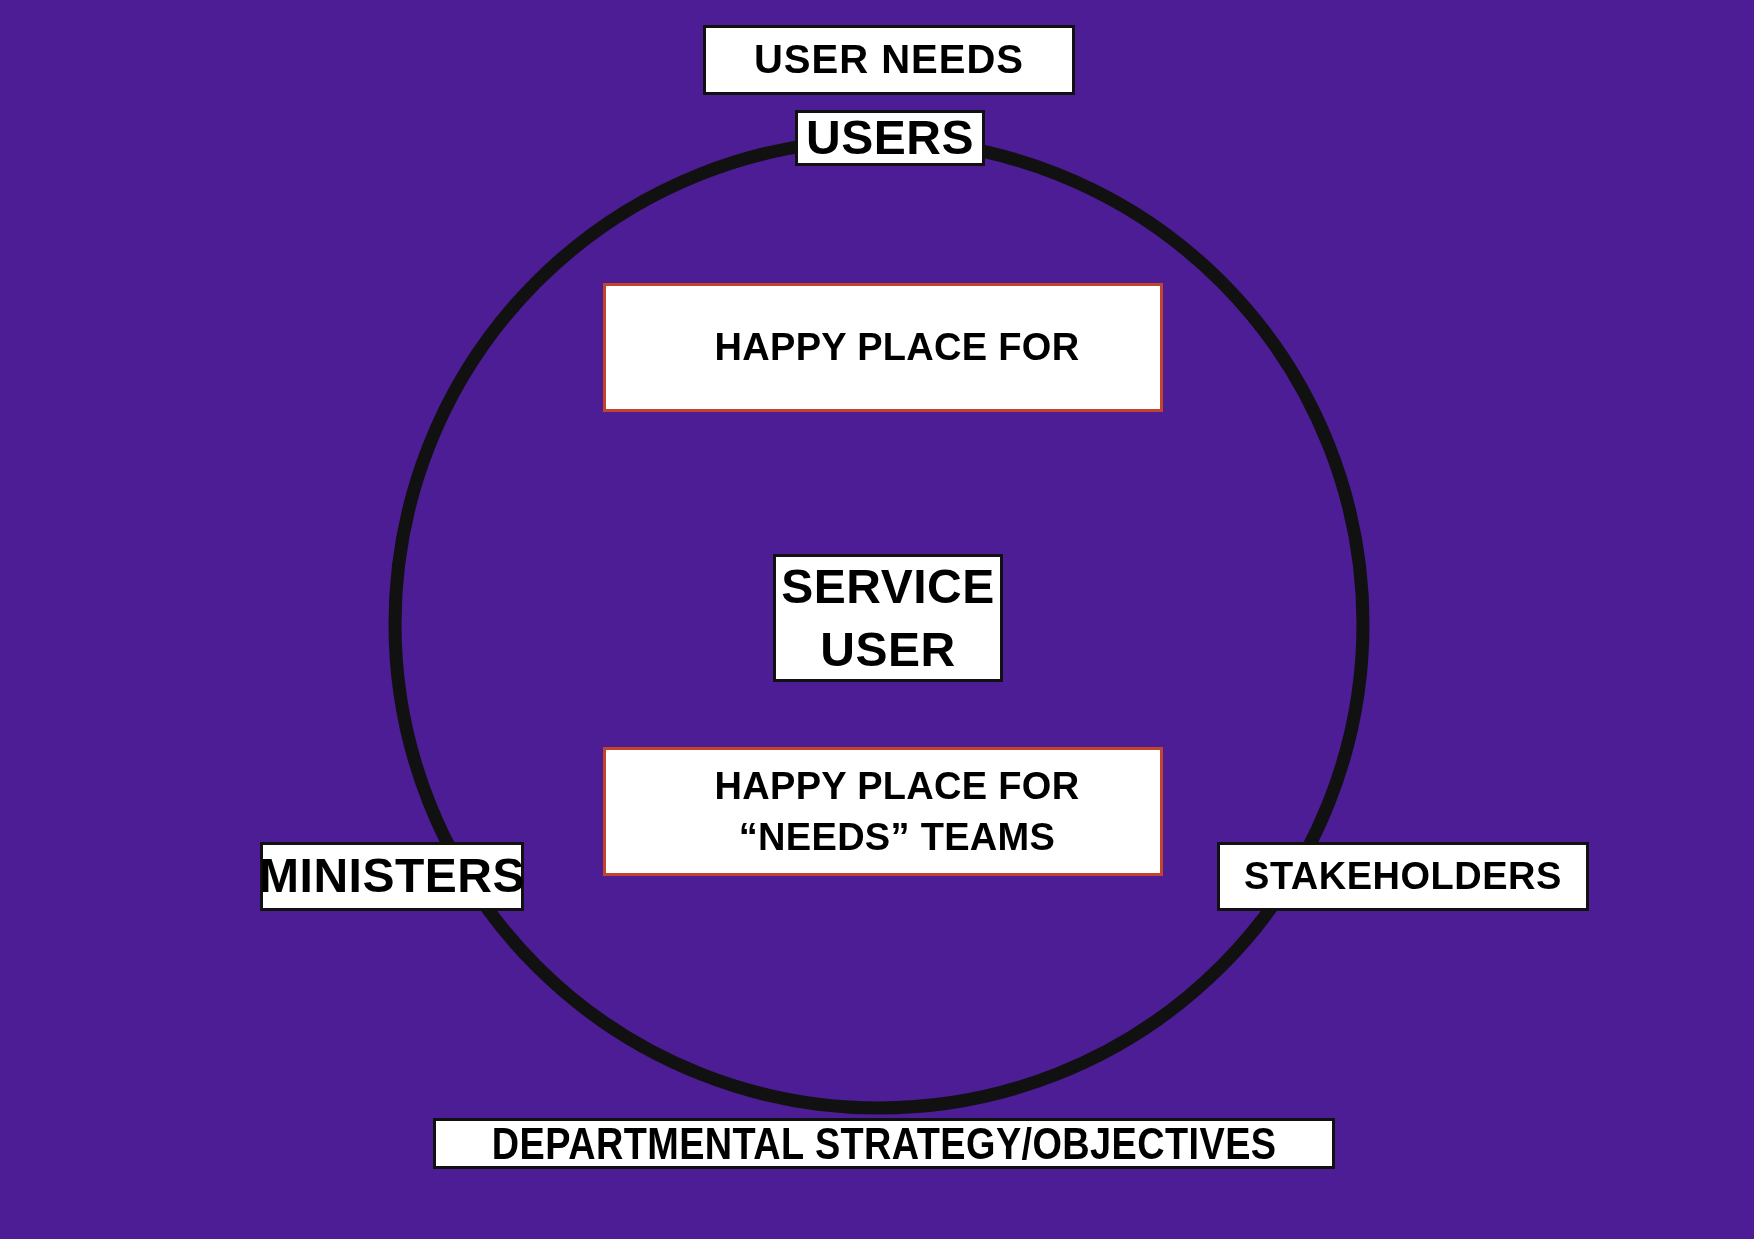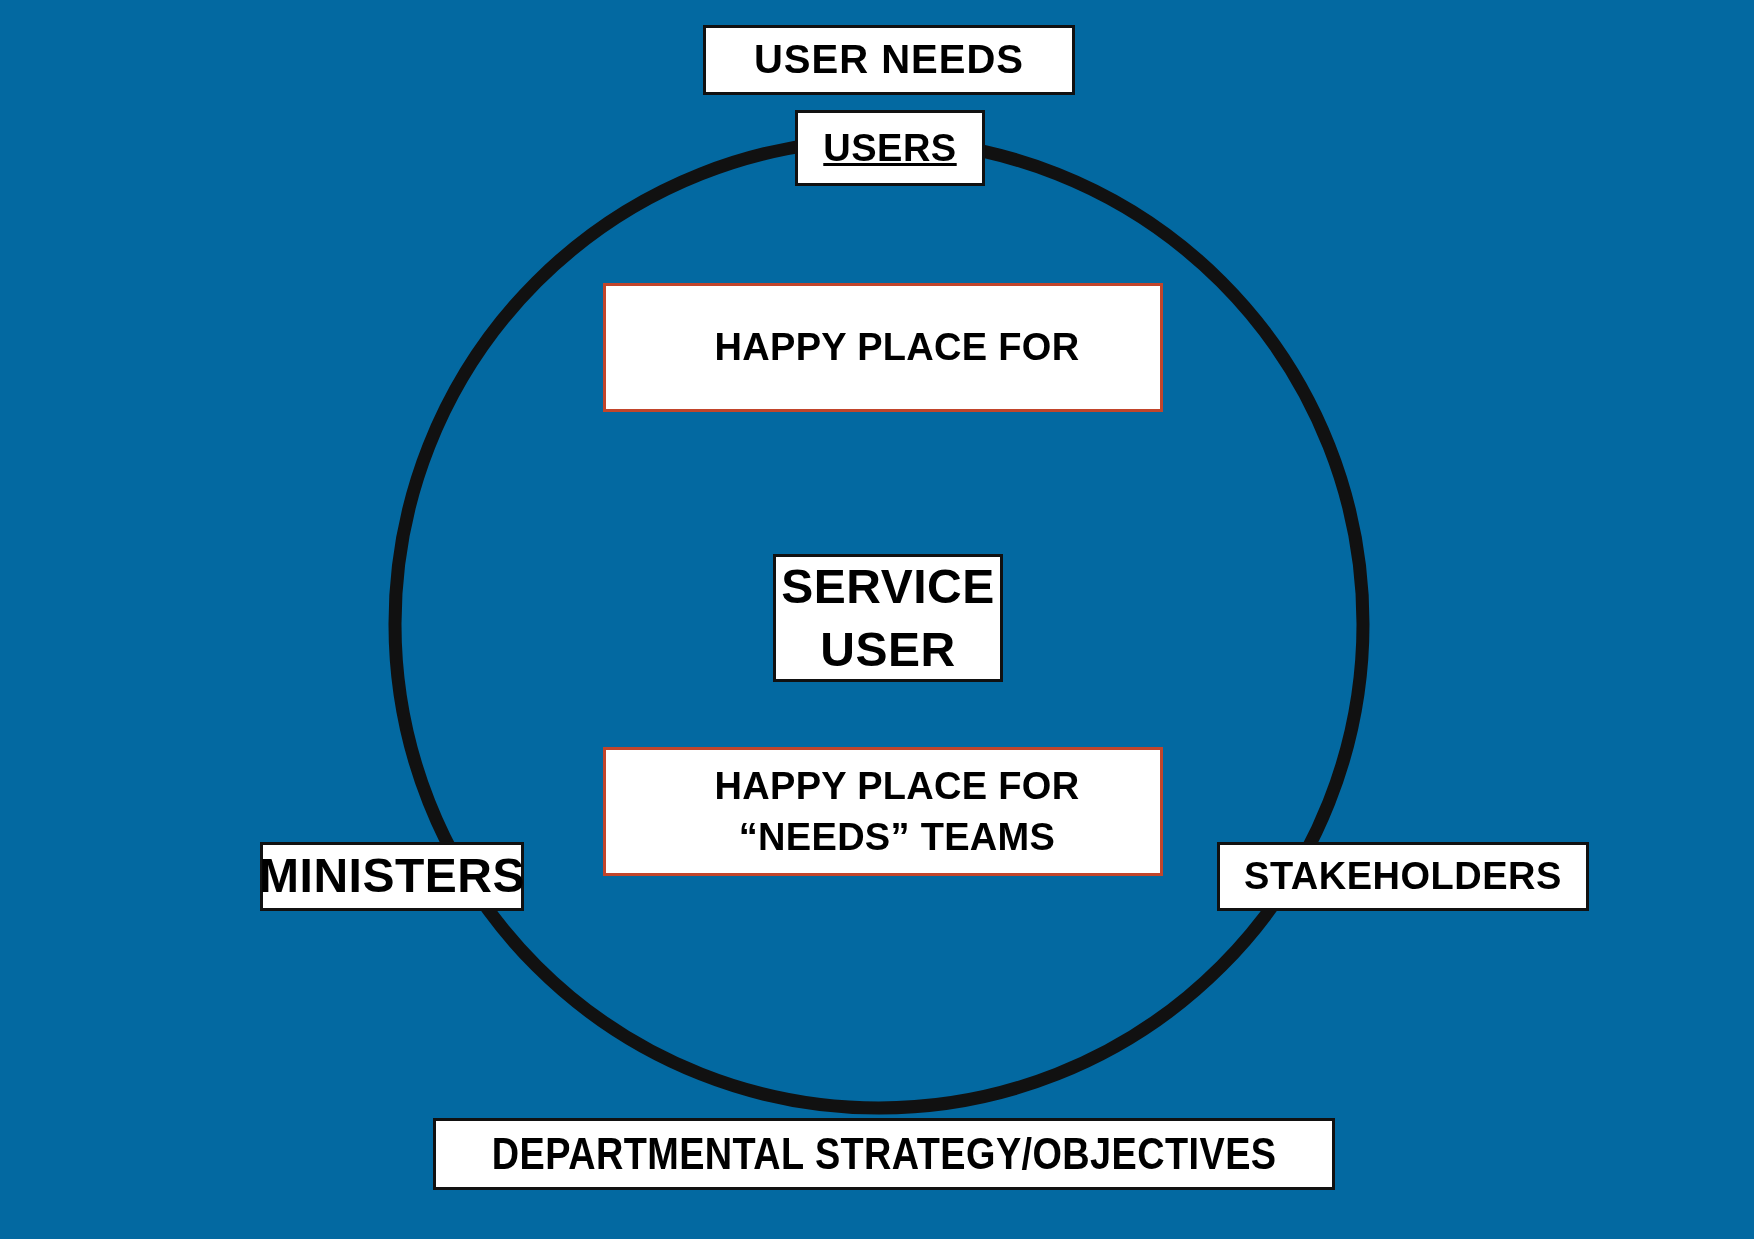--- a/index.html
+++ b/index.html
@@ -9,21 +9,21 @@
   }
   body {
     font-family: "Liberation Sans", sans-serif;
     -webkit-font-smoothing: antialiased;
   }
 
   #stage {
     position: relative;
     width: 1754px;
     height: 1239px;
-    background: #0369a1;
+    background: #4c1d95;
     overflow: hidden;
   }
 
   
   #circle-svg {
     position: absolute;
     left: 0;
     top: 0;
     width: 1754px;
     height: 1239px;
@@ -52,25 +52,24 @@
     left: 703px;  top: 25px;
     width: 372px; height: 70px;
     font-size: 40px;
     letter-spacing: 1px;
     z-index: 6;
   }
 
   
   #node-users {
     left: 795px; top: 110px;
-    width: 190px; height: 76px;
-    font-size: 38px;
+    width: 190px; height: 56px;
+    font-size: 48px;
     letter-spacing: 0.5px;
     z-index: 6;
-    text-decoration: underline;
   }
 
   
   #node-ministers {
     left: 260px; top: 842px;
     width: 264px; height: 69px;
     font-size: 48px;
     letter-spacing: 0.5px;
     z-index: 6;
   }
@@ -81,21 +80,21 @@
     width: 372px; height: 69px;
     font-size: 38px;
     letter-spacing: 0.5px;
     z-index: 6;
     justify-content: center;
   }
 
   
   #node-dept-strategy {
     left: 433px; top: 1118px;
-    width: 902px; height: 72px;
+    width: 902px; height: 51px;
     font-size: 44px;
     z-index: 6;
   }
   #node-dept-strategy .line {
     transform: scaleX(0.86);
     transform-origin: center center;
     letter-spacing: 0.5px;
   }
 
   

